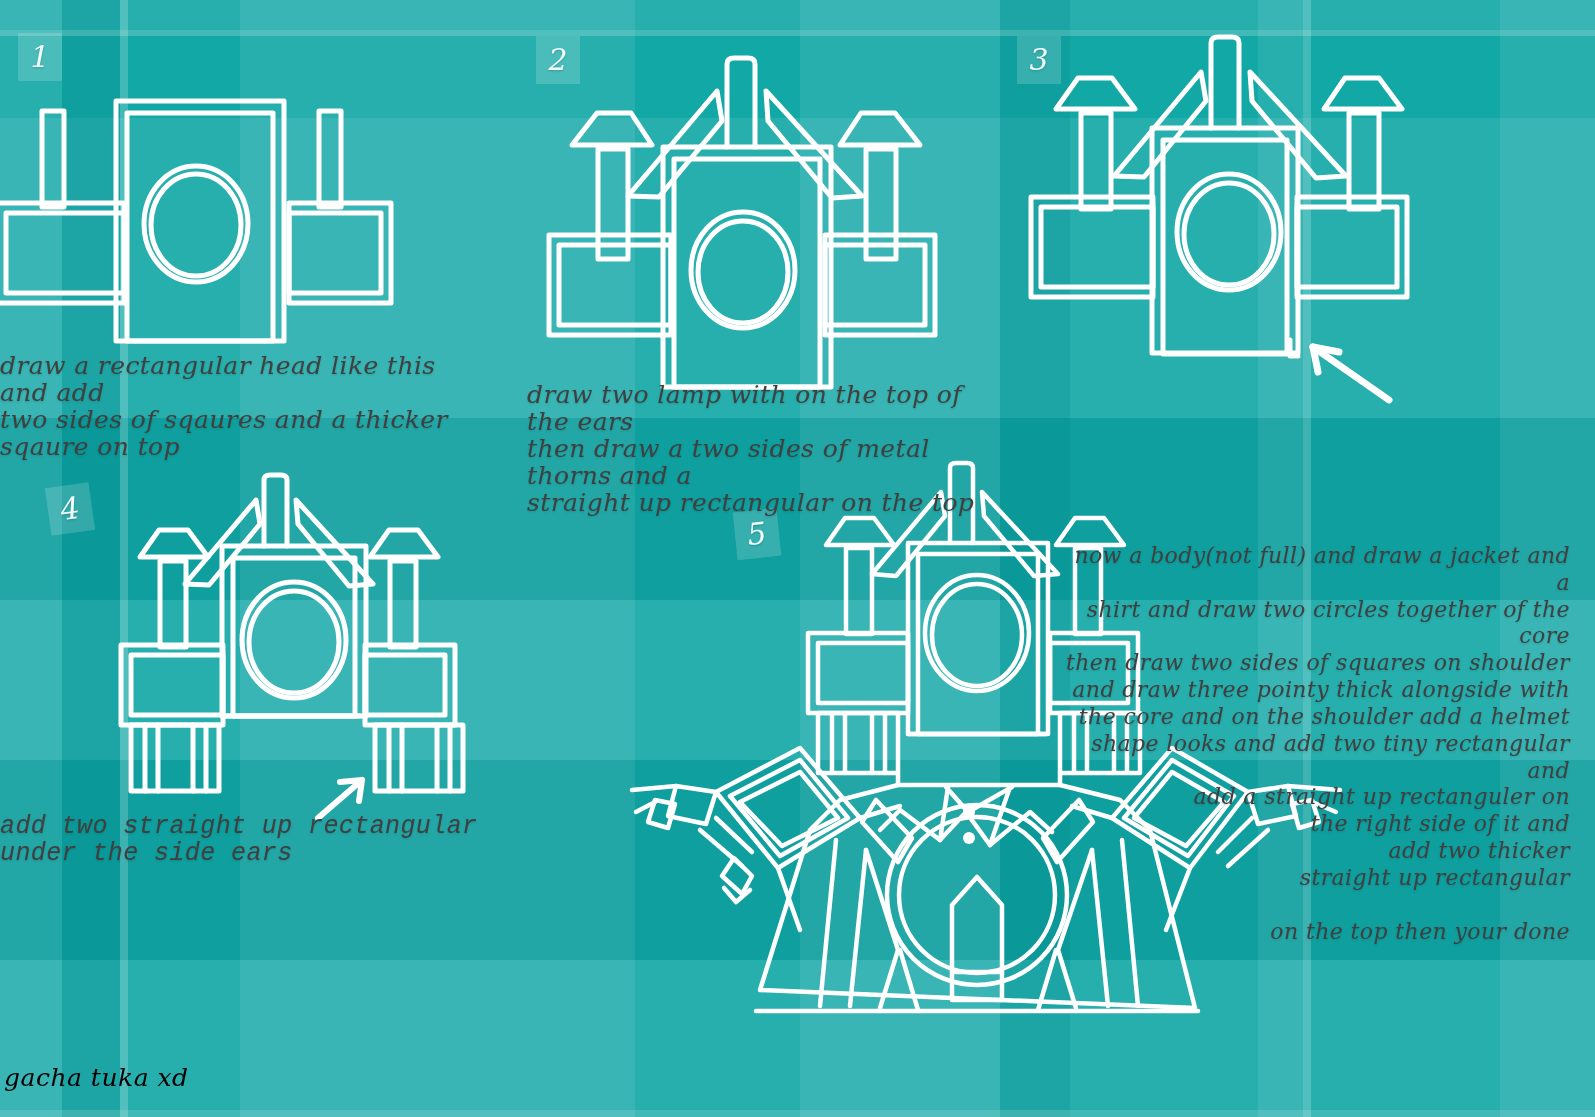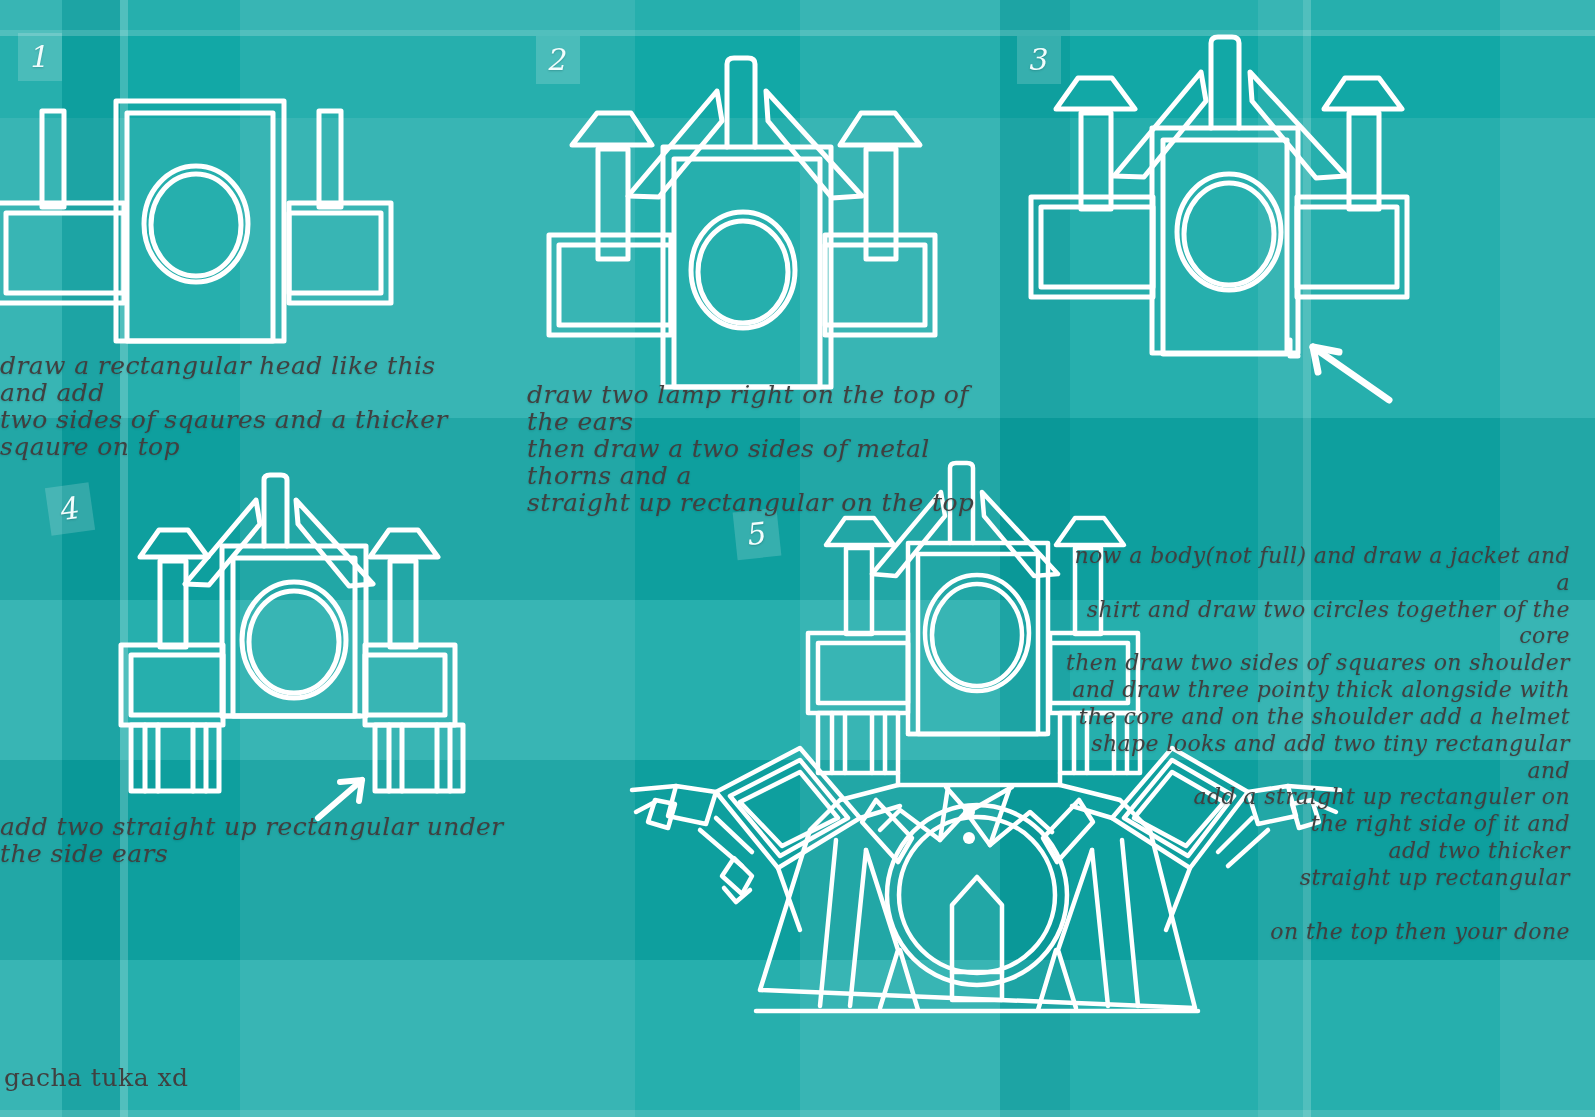--- a/index.html
+++ b/index.html
@@ -45,21 +45,21 @@
     font-size:25px;
     line-height:1.08;
     letter-spacing:.4px;
     white-space:pre-line;
     text-shadow:0 1px 2px rgba(0,70,70,.22);
   }
   .cap.right{text-align:right;}
   .cap.big{font-size:22px;line-height:1.22;}
   .sig{
     position:absolute;left:4px;top:1063px;
-    color:#404040;font-family:"DejaVu Serif",serif;
+    color:#000000;font-family:"DejaVu Serif",serif;font-style:italic;
     font-size:25px;letter-spacing:.5px;
   }
 </style>
 </head>
 <body>
 
 <div id="page">
 
   <div class="plaid">
     <div class="pband ph lt" style="top:0;height:30px;"></div>
@@ -280,26 +280,26 @@
 
   <div class="badge" style="left:18px;top:33px;">1</div>
   <div class="badge" style="left:536px;top:36px;">2</div>
   <div class="badge" style="left:1017px;top:36px;">3</div>
   <div class="badge" style="left:48px;top:485px;transform:rotate(-8deg);">4</div>
   <div class="badge" style="left:735px;top:510px;transform:rotate(-6deg);">5</div>
 
   <div class="cap" style="left:0px;top:352px;width:470px;">draw a rectangular head like this and add
 two sides of sqaures and a thicker sqaure on top</div>
 
-  <div class="cap" style="left:527px;top:381px;width:470px;">draw two lamp right on the top of the ears
+  <div class="cap" style="left:527px;top:381px;width:470px;">draw two lamp with on the top of the ears
 then draw a two sides of metal thorns and a
 straight up rectangular on the top</div>
 
 
-  <div class="cap" style="left:0px;top:813px;width:520px;">add two straight up rectangular under the side ears</div>
+  <div class="cap" style="left:0px;top:813px;width:520px;font-family:Liberation Mono, monospace;">add two straight up rectangular under the side ears</div>
 
   <div class="cap right big" style="left:1060px;top:543px;width:510px;">now a body(not full) and draw a jacket and a
 shirt and draw two circles together of the core
 then draw two sides of squares on shoulder
 and draw three pointy thick alongside with
 the core and on the shoulder add a helmet
 shape looks and add two tiny rectangular and
 add a straight up rectanguler on
 the right side of it and
 add two thicker

